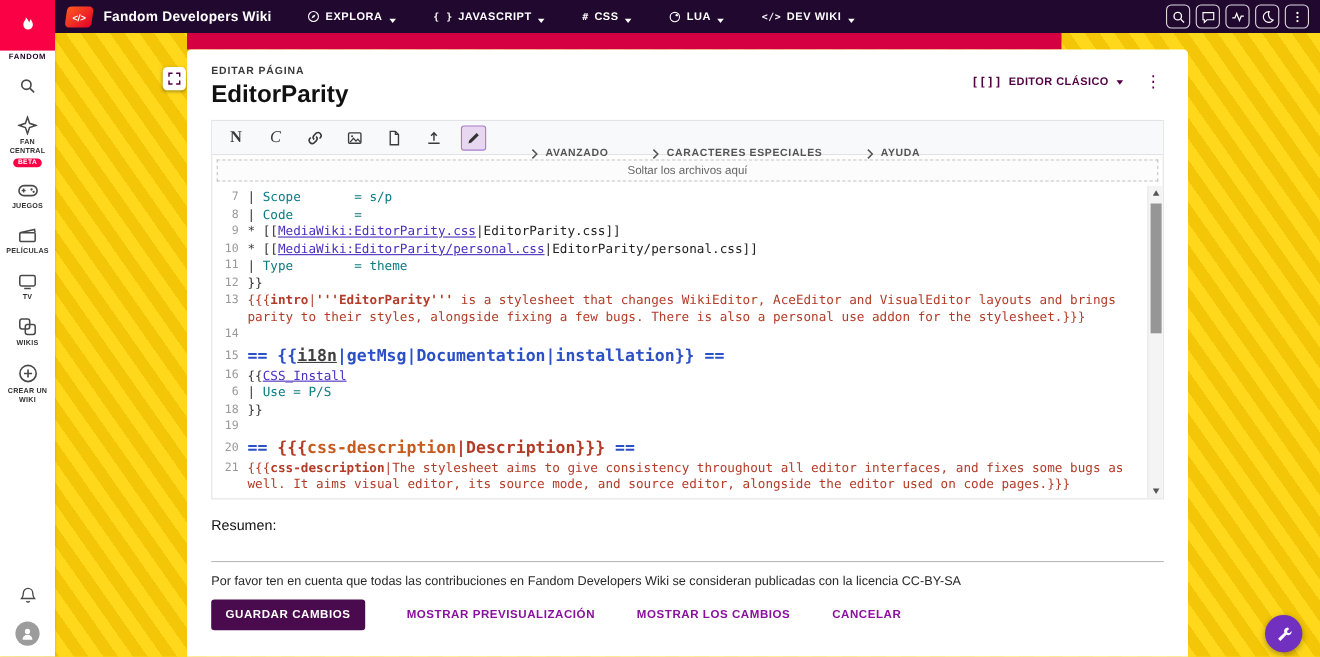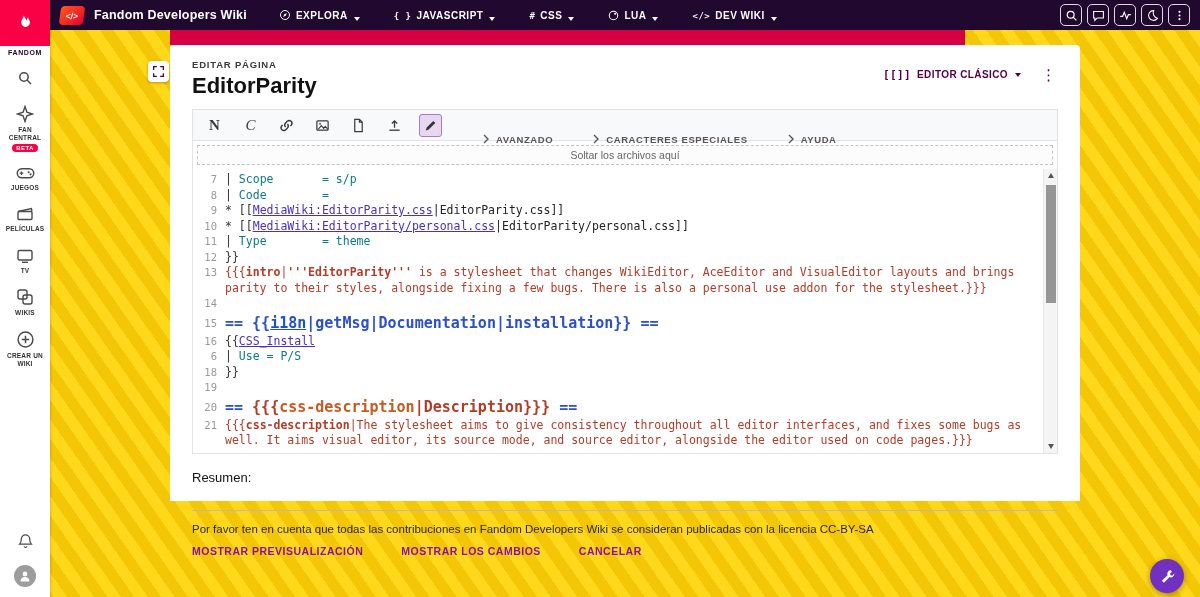--- a/index.html
+++ b/index.html
@@ -33,57 +33,57 @@
   .wiki-name{color:#fff;font-weight:bold;font-size:12.5px;margin-right:16px;letter-spacing:.2px;cursor:pointer;text-decoration:none;white-space:nowrap;}
   .menu{display:flex;gap:22px;align-items:center;}
   .menu-item{display:flex;align-items:flex-end;gap:5px;color:#fff;font-size:10px;font-weight:bold;letter-spacing:.5px;cursor:pointer;background:none;border:none;white-space:nowrap;}
   .mi-glyph{font-size:9px;opacity:.95;font-family:"DejaVu Sans Mono",monospace;}
   .caret{width:0;height:0;border-left:3.5px solid transparent;border-right:3.5px solid transparent;border-top:4px solid #fff;margin-left:1px;}
   .caret.purple{border-top-color:#520044;}
   .nav-icons{margin-left:auto;display:flex;gap:5px;}
   .nav-icon-btn{width:22px;height:22px;border:1px solid rgba(255,255,255,.85);border-radius:5px;display:flex;align-items:center;justify-content:center;color:#fff;background:transparent;cursor:pointer;padding:0;}
 
   
-  .card{position:absolute;left:170px;top:45px;width:910px;height:456px;background:#fff;z-index:10;
+  .card{position:absolute;left:170px;top:45px;width:910px;height:552px;background:#fff;z-index:10;
         border-radius:4px 4px 0 0;box-sizing:border-box;padding:14px 22px 0 22px;}
   .collapse-btn{position:absolute;left:-22px;top:16px;width:21px;height:21px;background:#fff;border:none;border-radius:4px;
         box-shadow:0 1px 3px rgba(0,0,0,.3);display:flex;align-items:center;justify-content:center;cursor:pointer;padding:0;}
   .card-head{display:flex;justify-content:space-between;align-items:flex-start;}
   .eyebrow{font-size:9.5px;font-weight:bold;color:#3a3a3a;letter-spacing:.8px;}
   .page-title{font-size:22px;margin:3px 0 0;color:#111;font-weight:bold;font-family:"Liberation Sans",sans-serif;}
   .head-right{display:flex;align-items:center;gap:12px;margin-top:8px;}
   .mode-switch{display:flex;align-items:center;gap:6px;color:#520044;font-weight:bold;font-size:10px;letter-spacing:.4px;background:none;border:none;cursor:pointer;}
   .brackets{font-size:11px;font-weight:bold;font-family:"DejaVu Sans Mono",monospace;}
   .kebab{font-size:15px;color:#520044;background:none;border:none;cursor:pointer;line-height:1;padding:0 2px;}
 
   
   .editor-frame{margin-top:10px;border:1px solid #e3e3e3;}
   .toolbar{height:30px;background:#f8f9fa;border-bottom:1px solid #e3e3e3;display:flex;align-items:center;padding:0 10px;gap:13px;}
   .tb-btn{display:flex;align-items:center;justify-content:center;width:23px;height:23px;background:none;border:none;color:#3a3a3a;font-size:13px;cursor:pointer;padding:0;}
   .tb-btn.bold-b{font-weight:bold;font-size:15px;font-family:"Liberation Serif",serif;}
   .tb-btn.italic-b{font-style:italic;font-size:15px;font-family:"Liberation Serif",serif;}
   .tb-btn.active{background:#e7d7f1;border:1px solid #a77cc7;border-radius:3px;}
   .tb-sections{display:flex;gap:28px;margin-left:22px;}
-  .tb-section{display:flex;align-items:flex-start;gap:7px;font-size:9.5px;font-weight:bold;color:#555;letter-spacing:.6px;background:none;border:none;cursor:pointer;margin-top:28px;}
+  .tb-section{display:flex;align-items:flex-end;gap:7px;font-size:9.5px;font-weight:bold;color:#555;letter-spacing:.6px;background:none;border:none;cursor:pointer;margin-top:28px;}
   .dropzone{margin:4px;border:1px dashed #c3c3c3;background:#fcfcfc;text-align:center;font-size:10.5px;color:#666;padding:3px 11px;cursor:pointer;}
 
   
   .code-wrap{position:relative;height:284px;overflow:hidden;padding-right:14px;cursor:text;}
   .code-lines{font-family:"DejaVu Sans Mono",monospace;font-size:11.5px;line-height:15.5px;color:#222;padding-top:3px;}
   .code-row{display:flex;min-height:15.5px;align-items:flex-start;}
   .ln{flex:0 0 24px;text-align:right;padding-right:8px;color:#999;font-size:10.5px;line-height:15.5px;}
   .code{white-space:pre-wrap;word-break:break-word;flex:1;}
   .hrow .code{font-size:15px;line-height:22px;font-weight:bold;}
   .hrow .ln{line-height:22px;}
   .tk-k{color:#333;}
   .tk-plain{color:#222;}
   .tk-attr{color:#0a7b83;}
   .tk-val{color:#0a7b83;}
   .tk-link{color:#4a2fc0;text-decoration:underline;}
-  .tk-hlink{color:#1d4ed8;text-decoration:underline;}
+  .tk-hlink{color:#404040;text-decoration:underline;}
   .tk-red{color:#b23c28;}
   .tk-redb{color:#b23c28;font-weight:bold;}
   .tk-blue{color:#2b50c8;}
   .tk-orangeb{color:#c75a1e;font-weight:bold;}
 
   
   .vscroll{position:absolute;right:0;top:0;bottom:0;width:13px;background:#f4f4f4;border-left:1px solid #e8e8e8;}
   .sb-arrow{position:absolute;left:0;width:13px;height:13px;display:flex;align-items:center;justify-content:center;cursor:pointer;}
   .sb-arrow.up{top:0;}
   .sb-arrow.down{bottom:0;}
@@ -419,20 +419,21 @@
       </div>
     </div>
 
     <div class="summary-label">Resumen:</div>
     <input class="summary-input" style="">
 
 
     <p class="license">Por favor ten en cuenta que todas las contribuciones en Fandom Developers Wiki se consideran publicadas con la licencia CC-BY-SA</p>
 
     <div class="actions">
+      <button class="btn-primary">GUARDAR CAMBIOS</button>
       <button class="btn-text">MOSTRAR PREVISUALIZACIÓN</button>
       <button class="btn-text">MOSTRAR LOS CAMBIOS</button>
       <button class="btn-text">CANCELAR</button>
     </div>
   </main>
 
   <button class="fab">
     <svg width="17" height="17" viewBox="0 0 20 20">
         <path d="M14.2 2.8a4 4 0 0 0-4.1 5.6L3.4 15l2.4 2.4 6.6-6.7a4 4 0 0 0 5.6-4.1l-2.5 2.5-2-.5-.5-2 2.5-2.5a4 4 0 0 0-1.3-.3z" fill="#fff"></path>
       </svg>

